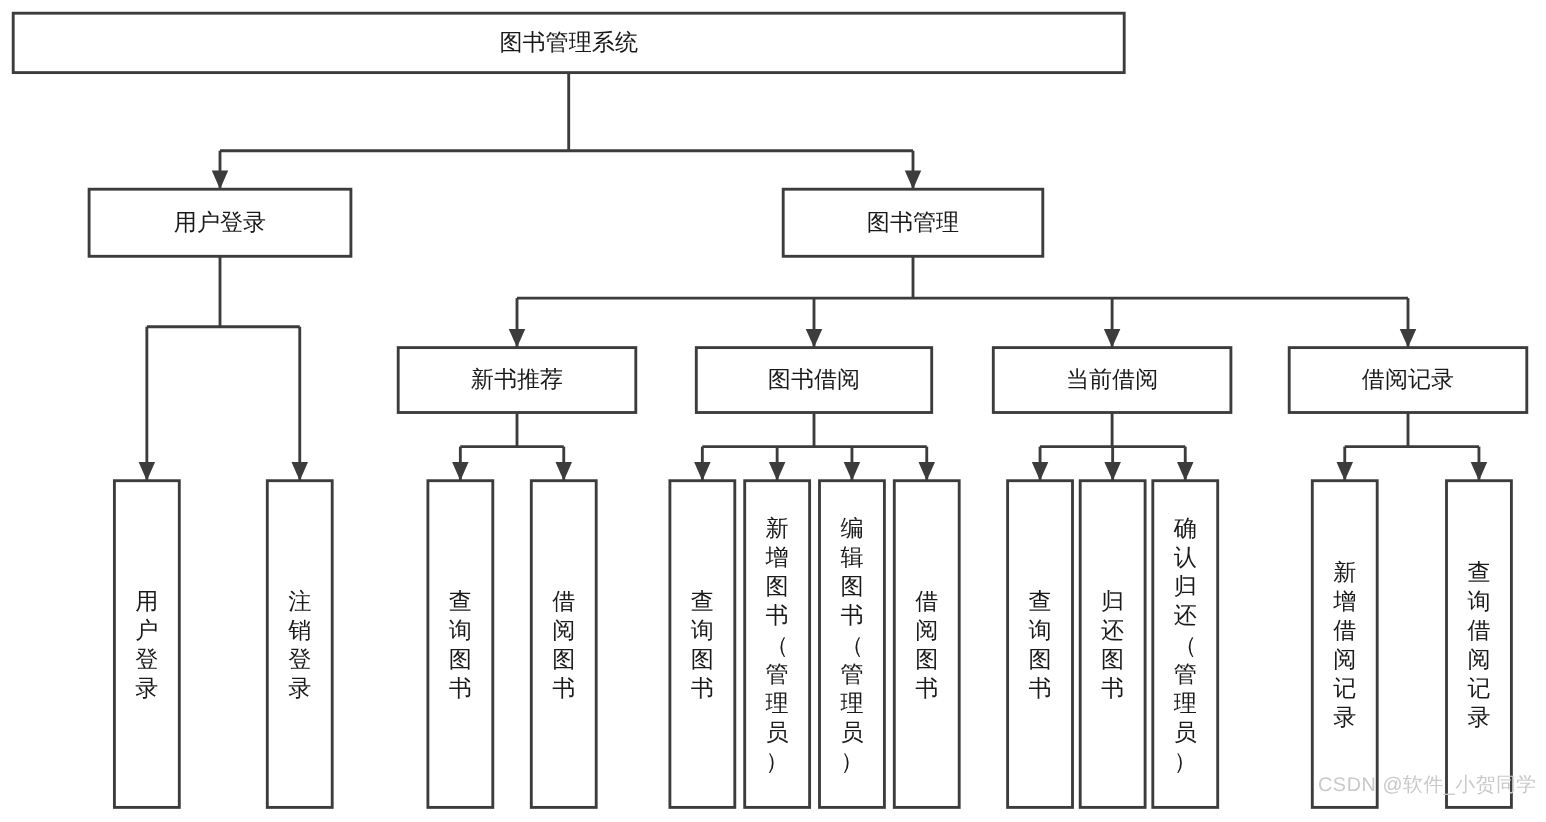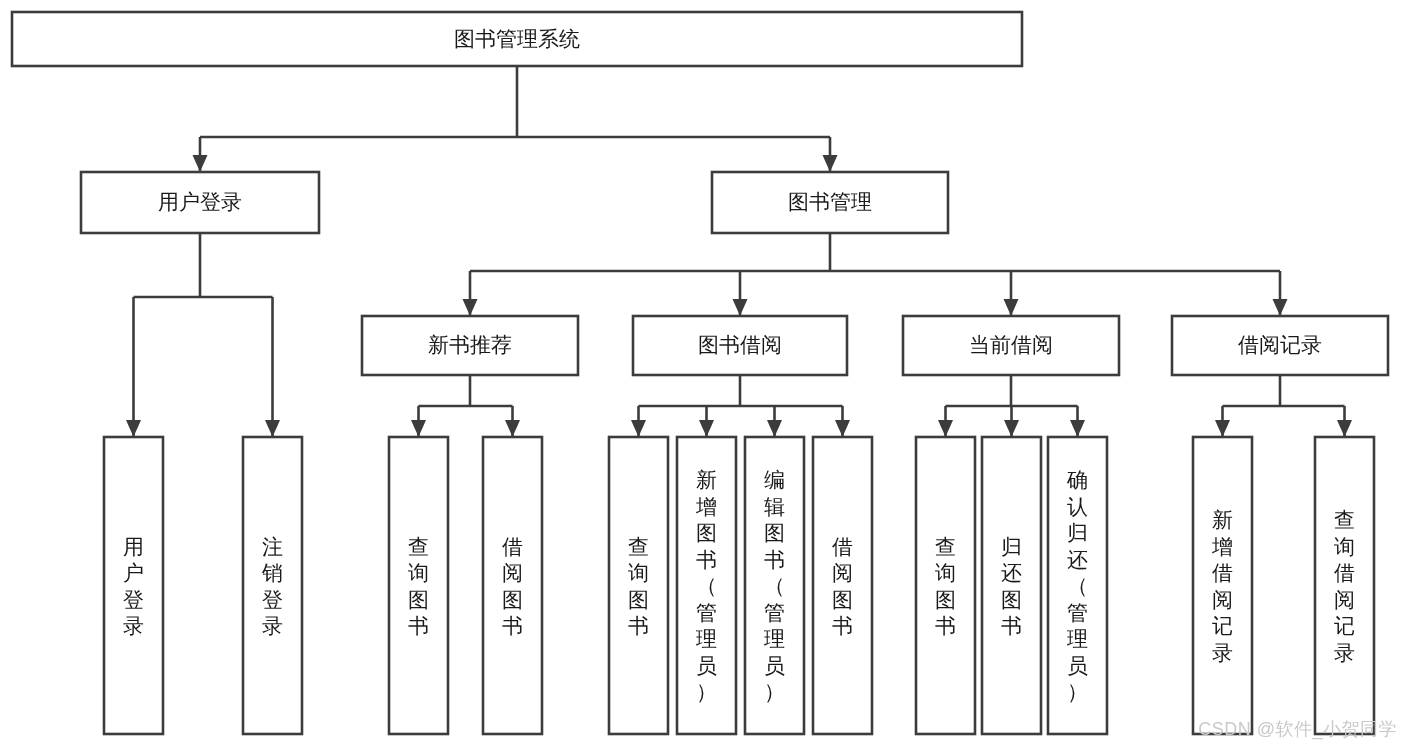--- a/index.html
+++ b/index.html
@@ -48,21 +48,21 @@
   }
   .node-label-v {
     font-family: "Liberation Sans", "DejaVu Sans", sans-serif;
     font-size: 21px;
     fill: #1a1a1a;
     text-anchor: middle;
   }
   .watermark {
     position: absolute;
     right: 8px;
-    bottom: 6px;
+    bottom: 22px;
     font-family: "Liberation Sans", "DejaVu Sans", sans-serif;
     font-size: 18px;
     color: #c9c9c9;
     letter-spacing: 0.5px;
     white-space: nowrap;
     user-select: none;
   }
 </style>
 </head>
 <body>

